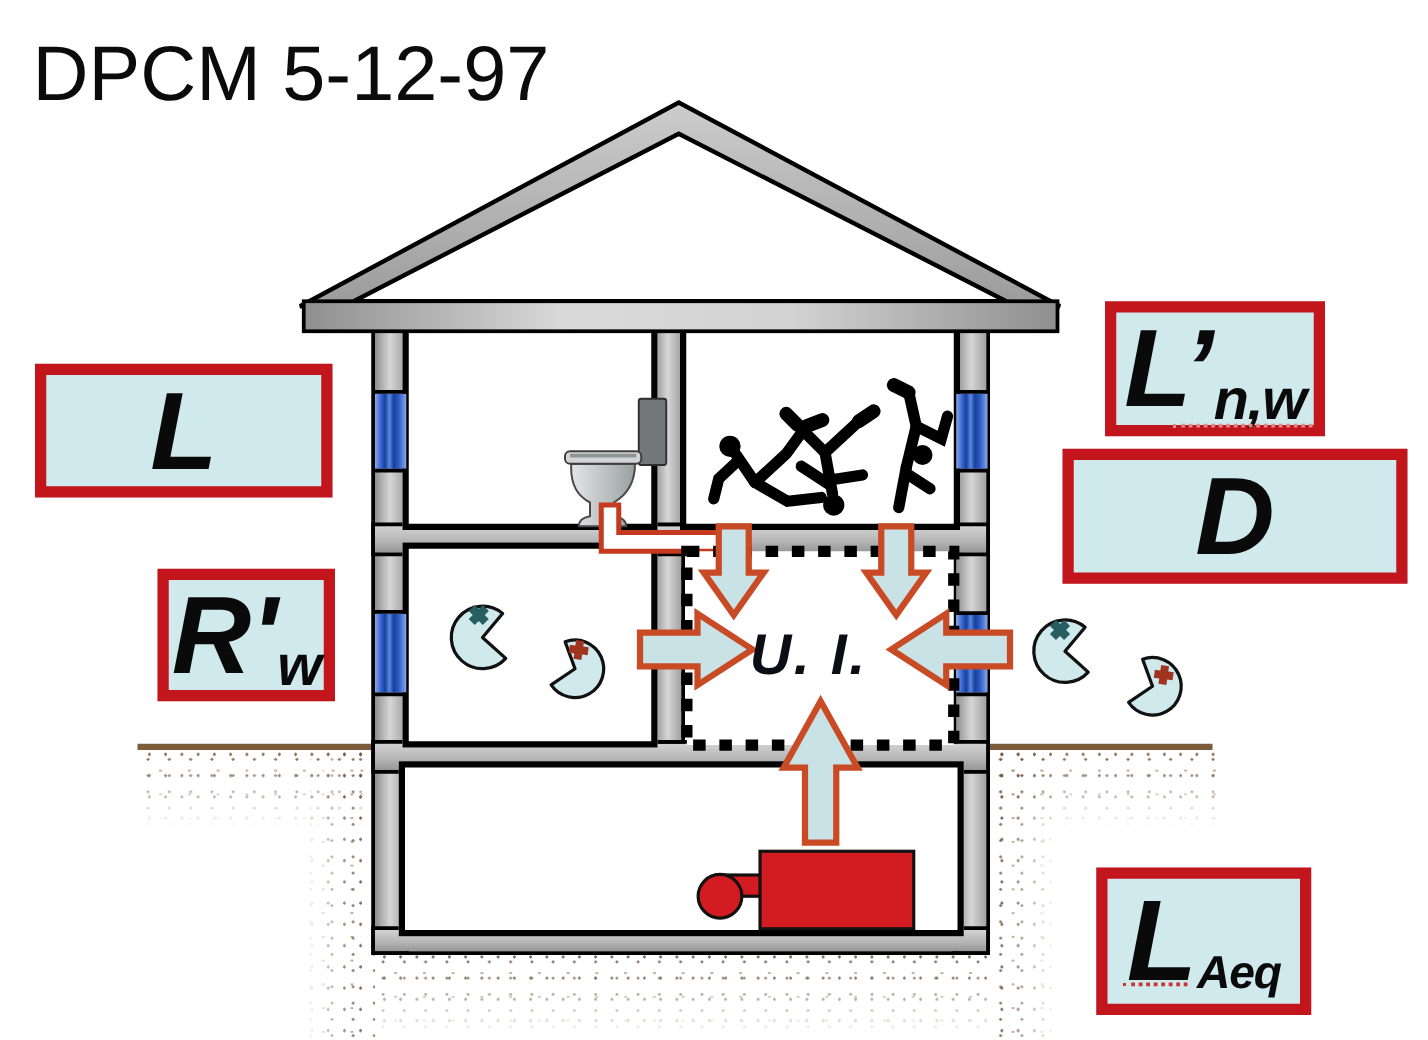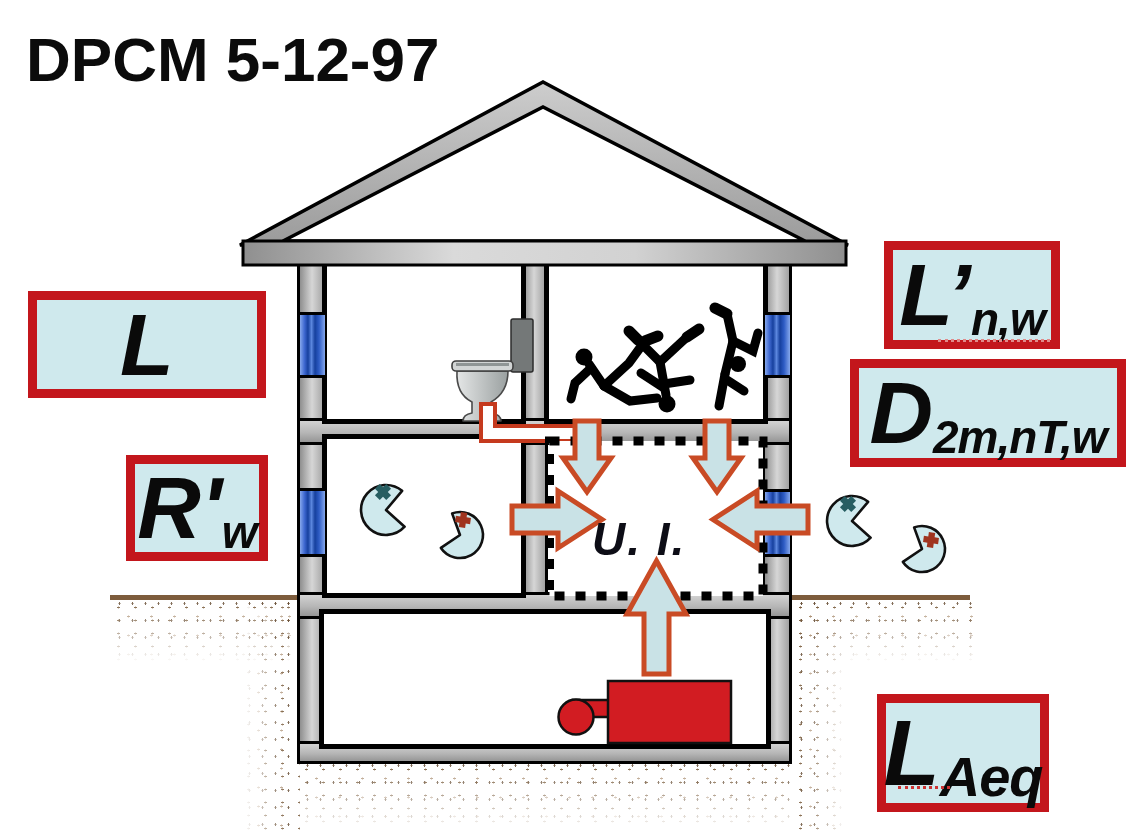--- a/index.html
+++ b/index.html
@@ -2,21 +2,21 @@
 <html><head>
 <meta charset="utf-8">
 <style>
   html,body{margin:0;padding:0;background:#fff;}
   *{box-sizing:border-box;}
   #canvas{position:relative;width:1142px;height:832px;background:#fff;overflow:hidden;
           font-family:"Liberation Sans","DejaVu Sans",sans-serif;}
   .abs{position:absolute;}
 
   
-  .title{left:26px;top:24px;font-size:62px;color:#0b0b0b;letter-spacing:0px;z-index:10;font-weight:bold;}
+  .title{left:26px;top:24px;font-size:62px;color:#0b0b0b;letter-spacing:0px;z-index:10;}
 
   
   .soil{z-index:1;
     background-image:
       radial-gradient(rgba(122,92,60,.85) 1px, transparent 1.5px),
       radial-gradient(rgba(155,122,88,.65) 1px, transparent 1.4px),
       radial-gradient(rgba(100,74,48,.8) .8px, transparent 1.2px);
     background-size:17px 13px,23px 19px,13px 17px;
     background-position:0 0,7px 6px,3px 11px;}
   .fade-b{-webkit-mask-image:linear-gradient(180deg,#000 15%,transparent 100%);
@@ -39,24 +39,24 @@
 
   svg.art{position:absolute;left:0;top:0;z-index:7;pointer-events:none;}
 
   
   .lbl{background:#cfe9ed;border:9px solid #c3161c;z-index:10;
        display:flex;align-items:center;justify-content:center;
        font-weight:bold;font-style:italic;color:#0a0a0a;line-height:1;}
   .lbl .base{font-size:88px;}
   .lbl .sub{font-size:46px;position:relative;top:24px;letter-spacing:-1px;}
   .lbl-laeq .base{font-size:92px;}
-  .lbl-laeq .sub{font-size:56px;}
-
-  .ui-text{left:592px;top:512px;width:110px;height:48px;font-size:46px;font-weight:bold;
-           font-style:italic;color:#0d0d16;z-index:10;letter-spacing:2px;}
+  .lbl-laeq .sub{font-size:37px;}
+
+  .ui-text{left:592px;top:496px;width:110px;height:48px;font-size:46px;font-weight:bold;
+           font-style:italic;color:#0d0d16;z-index:10;letter-spacing:2px;text-align:center;}
 
   .squiggle{z-index:11;}
 </style>
 </head>
 <body>
 
 <div id="canvas">
 
   <div class="abs title">DPCM 5-12-97</div>
 
@@ -192,21 +192,20 @@
   <div class="abs lbl" style="left:126px;top:455px;width:142px;height:106px;">
     <span class="base">R'</span>
       <span class="sub">w</span>
   </div>
   <div class="abs lbl" style="left:884px;top:241px;width:176px;height:108px;">
     <span class="base">L’</span>
       <span class="sub">n,w</span>
   </div>
   <div class="abs lbl" style="left:850px;top:359px;width:276px;height:108px;">
     <span class="base">D</span>
-      <span class="sub">2m,nT,w</span>
   </div>
   <div class="abs lbl lbl-laeq" style="left:877px;top:694px;width:172px;height:118px;">
     <span class="base">L</span>
       <span class="sub">Aeq</span>
   </div>
 
   <div class="abs squiggle" style="left:898px;top:785px;width:52px;height:4px;border-bottom:3px dotted #cc3333;"></div>
   <div class="abs squiggle" style="left:938px;top:338px;width:112px;height:4px;border-bottom:3px dotted #e08a8a;"></div>
 
 </div>

